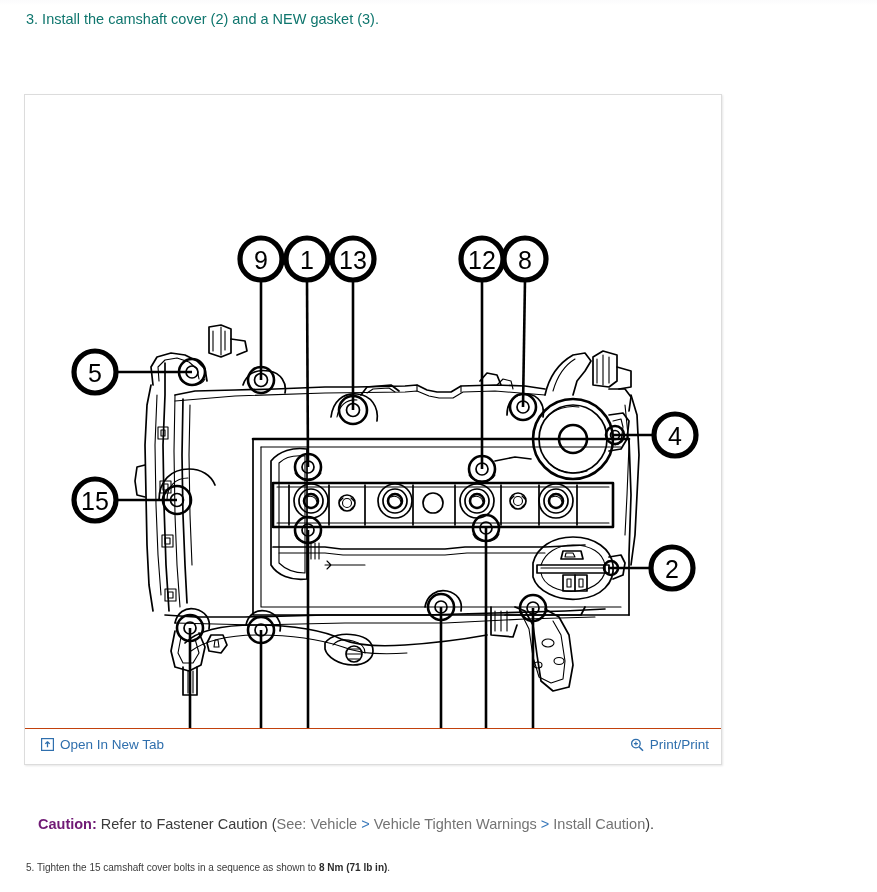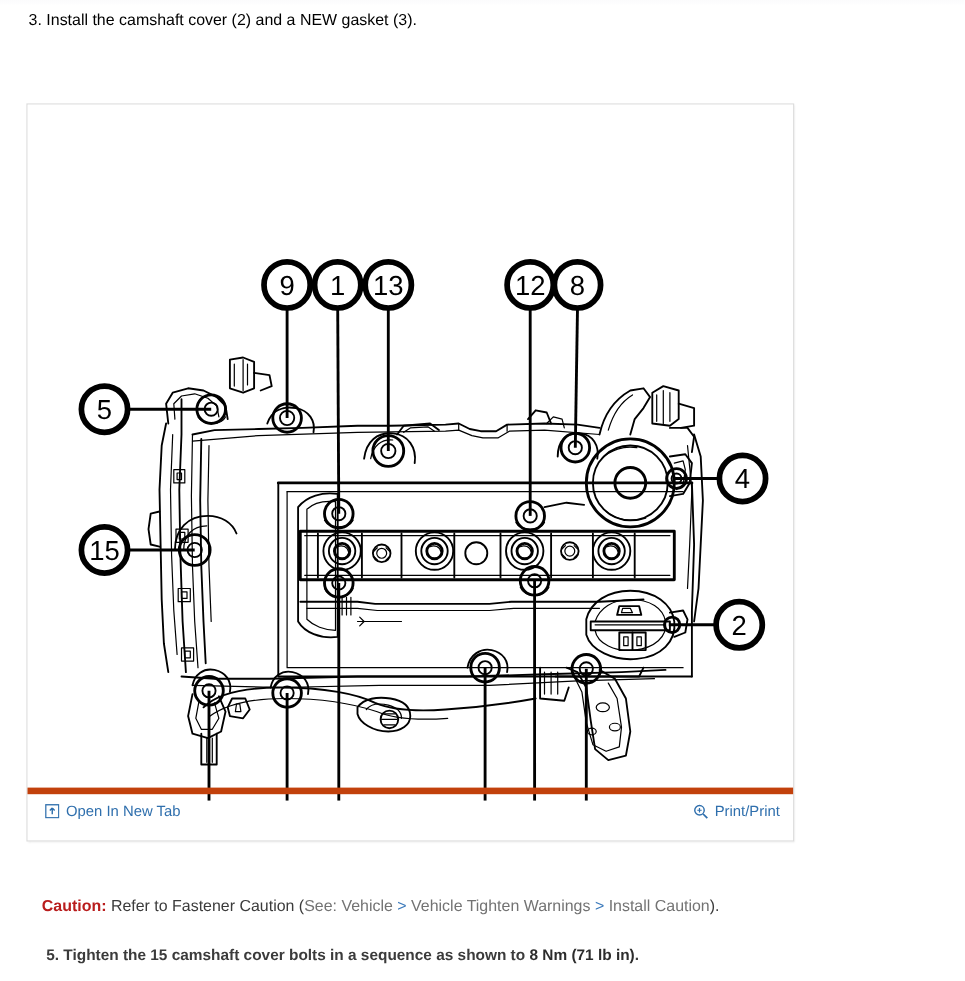--- a/index.html
+++ b/index.html
@@ -28,21 +28,21 @@
 
   .step-list {
     position: absolute;
     left: 26px;
     top: 8px;
     width: 700px;
   }
   .step-line {
     font-size: 14.5px;
     line-height: 22px;
-    color: #000000;
+    color: #0f766e;
     white-space: nowrap;
   }
 
   
   .img-panel {
     position: absolute;
     left: 24px;
     top: 94px;
     width: 698px;
     height: 671px;
@@ -56,22 +56,22 @@
     left: 0; top: 0;
     width: 696px;
     height: 633px;
     overflow: hidden;
   }
   .panel-toolbar {
     position: absolute;
     left: 0;
     bottom: 0;
     width: 696px;
-    height: 48px;
-    border-top: 6px solid #c2410c;
+    height: 36px;
+    border-top: 1px solid #c2410c;
     box-sizing: border-box;
   }
   .tool-link {
     position: absolute;
     top: 8px;
     font-size: 13.5px;
     color: #2f6fad;
     text-decoration: none;
     white-space: nowrap;
     display: flex;
@@ -86,37 +86,36 @@
   
   .caution-row {
     position: absolute;
     left: 38px;
     top: 814px;
     font-size: 14.5px;
     line-height: 20px;
     color: #3b3b3b;
     white-space: nowrap;
   }
-  .caution-row b { color: #b91c1c; }
+  .caution-row b { color: #701a75; }
   .lnk {
     color: #737373;
     text-decoration: none;
     cursor: pointer;
   }
   .sep { color: #3a79bb; }
 
   .step5-row {
     position: absolute;
-    left: 42px;
+    left: 26px;
     top: 858px;
-    font-size: 14px;
+    font-size: 10px;
     line-height: 20px;
     color: #3b3b3b;
     white-space: nowrap;
-    font-weight: bold;
   }
   .step5-row b { color: #2c2c2c; }
 
   svg { display: block; }
   .dline { stroke: #000; stroke-width: 2.6; fill: none; }
   .cball { fill: #fff; stroke: #000; stroke-width: 5.2; }
   .cnum {
     font-family: "Liberation Sans", sans-serif;
     font-size: 25px;
     fill: #000;

